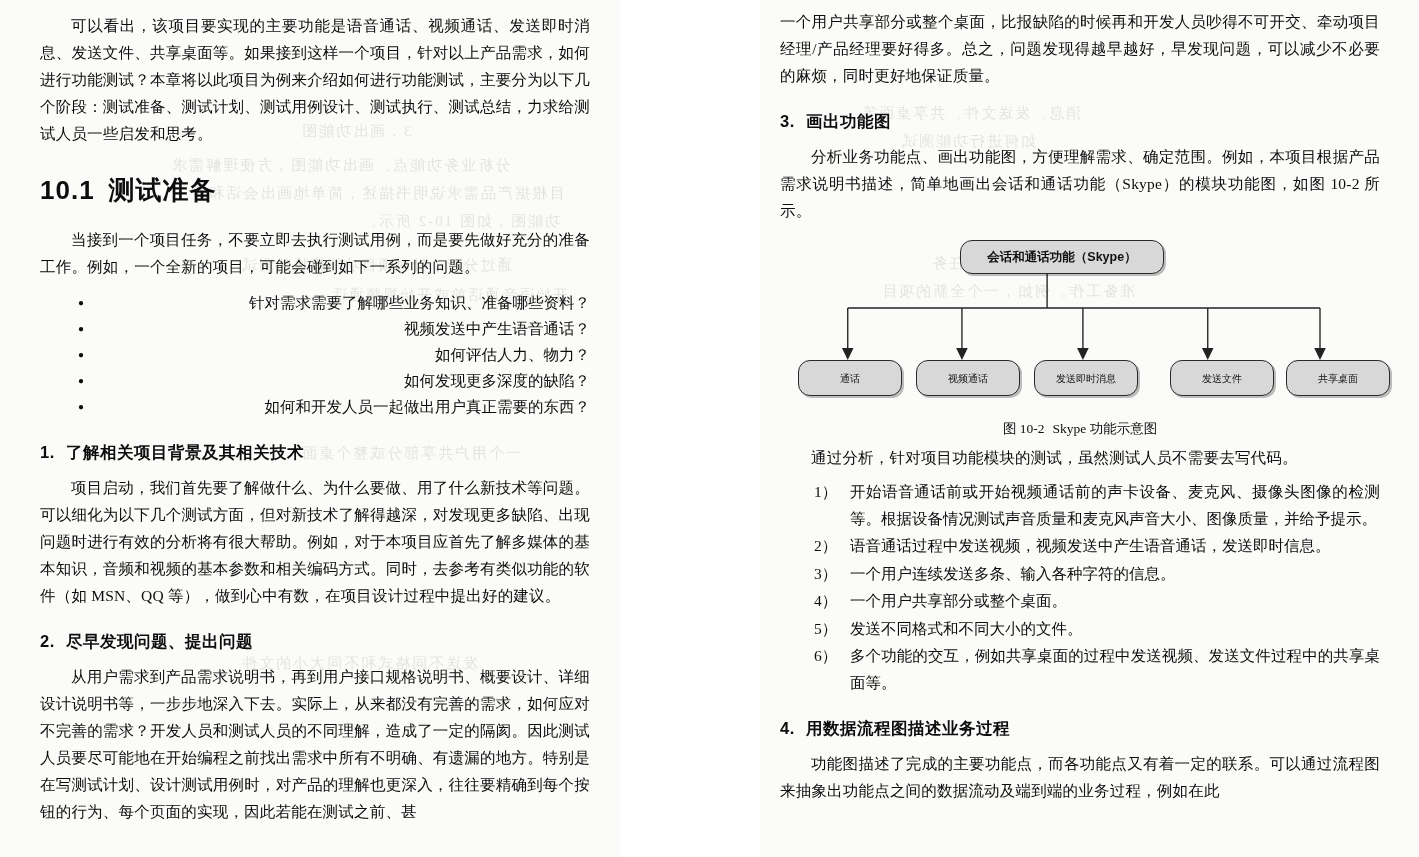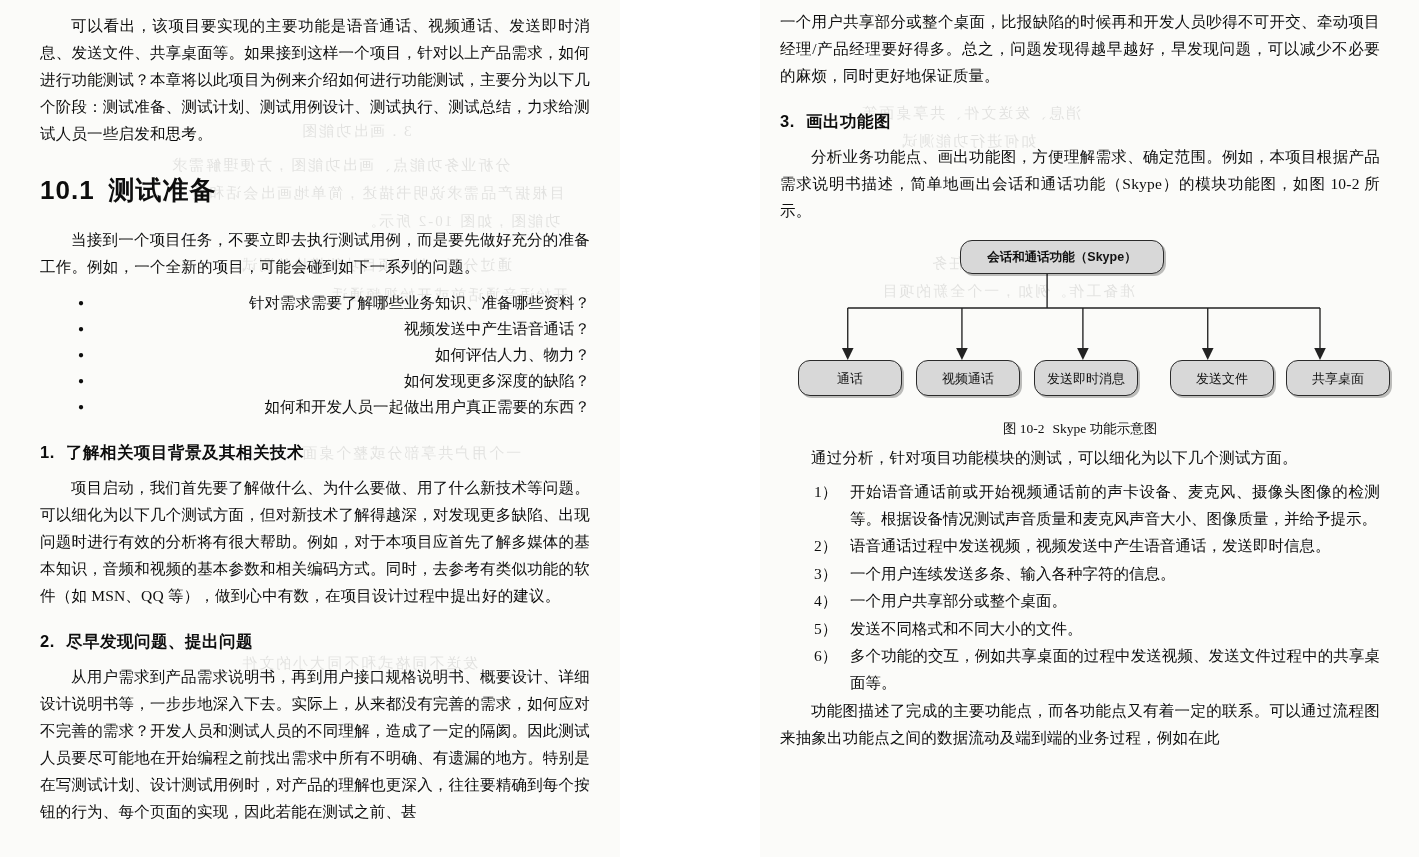--- a/index.html
+++ b/index.html
@@ -120,21 +120,21 @@
   }
   .figwrap { position: relative; height: 170px; }
   .node {
     position: absolute;
     box-sizing: border-box;
     border: 1.3px solid #2a2a2a;
     border-radius: 12px;
     background: #d8d8d8;
     box-shadow: 2px 2px 0 rgba(0,0,0,0.25);
     font-family: "Liberation Sans", sans-serif;
-    font-size: 13px;
+    font-size: 10px;
     color: #111;
     display: flex;
     align-items: center;
     justify-content: center;
     text-align: center;
     line-height: 15px;
   }
   .node.root {
     left: 180px;
     top: 0;
@@ -263,27 +263,30 @@
         <div class="node leaf leaf2">视频通话</div>
         <div class="node leaf leaf3">发送即时消息</div>
         <div class="node leaf leaf4">发送文件</div>
         <div class="node leaf leaf5">共享桌面</div>
       </div>
       <div class="figcaption">
         <span class="lbl">图 10-2</span><span>Skype 功能示意图</span>
       </div>
     </div>
 
-    <p class="indent">通过分析，针对项目功能模块的测试，可以细化为以下几个测试方面。</p>
+    <p class="indent">通过分析，针对项目功能模块的测试，虽然测试人员不需要去写代码。</p>
 
     <ol class="numlist">
       <li><span class="mk">1）</span><span>开始语音通话前或开始视频通话前的声卡设备、麦克风、摄像头图像的检测等。根据设备情况测试声音质量和麦克风声音大小、图像质量，并给予提示。</span></li>
       <li><span class="mk">2）</span><span>语音通话过程中发送视频，视频发送中产生语音通话，发送即时信息。</span></li>
       <li><span class="mk">3）</span><span>一个用户连续发送多条、输入各种字符的信息。</span></li>
       <li><span class="mk">4）</span><span>一个用户共享部分或整个桌面。</span></li>
       <li><span class="mk">5）</span><span>发送不同格式和不同大小的文件。</span></li>
       <li><span class="mk">6）</span><span>多个功能的交互，例如共享桌面的过程中发送视频、发送文件过程中的共享桌面等。</span></li>
     </ol>
 
+    <div class="h2">
+      <span class="num">4.</span><span>用数据流程图描述业务过程</span>
+    </div>
     <p class="indent">功能图描述了完成的主要功能点，而各功能点又有着一定的联系。可以通过流程图来抽象出功能点之间的数据流动及端到端的业务过程，例如在此</p>
   </div>
 
 </div>
 
 </body></html>

